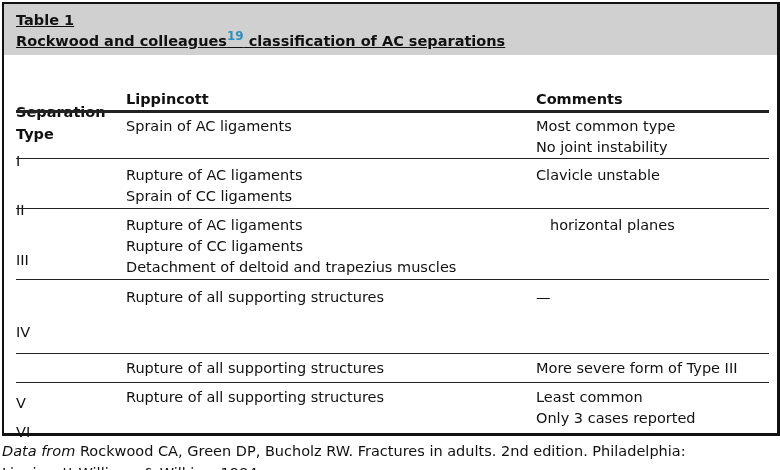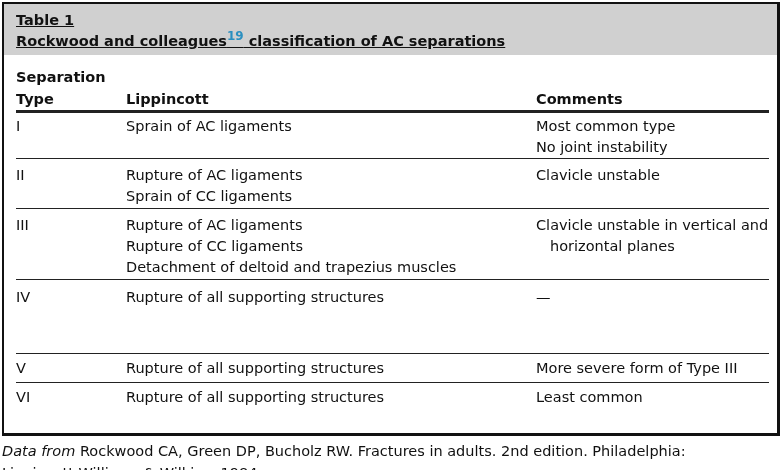--- a/index.html
+++ b/index.html
@@ -4,21 +4,21 @@
 <style>
   html, body { margin: 0; padding: 0; background: #ffffff; }
   body { width: 780px; height: 470px; overflow: hidden; position: relative;
          font-family: "DejaVu Sans", sans-serif; color: #111; }
   .box { position: absolute; left: 2px; top: 2px; width: 773px; height: 429px;
          border: 2px solid #111; border-right-width: 3px; border-bottom-width: 3px; box-sizing: content-box; text-decoration: underline; }
   .caption { background: #d0d0d0; height: 51px; padding: 6px 0 0 12px; box-sizing: border-box;
              font-weight: bold; font-size: 14.5px; line-height: 21px; }
   .caption sup { color: #2a8fc0; font-size: 12px; vertical-align: 6px; line-height: 0; }
   .thead { position: absolute; top: 62px; left: 0; right: 0; font-weight: bold; font-size: 14.5px; line-height: 22px; }
-  .col1 { position: absolute; left: 12px; }
+  .col1 { position: absolute; left: 12px; margin-top: 35px; }
   .col2 { position: absolute; left: 122px; }
   .col3 { position: absolute; left: 508px; margin-left: 24px; }
   .hline { position: absolute; left: 12px; right: 8px; border-top: 1.5px solid #222; }
   .hline.thick { border-top-width: 3px; }
   .row { position: absolute; left: 0; right: 0; font-size: 14.5px; line-height: 21px; }
   .indent { padding-left: 14px; }
   .footnote { position: absolute; left: 2px; top: 440px; font-size: 14.5px; line-height: 22px; width: 778px; white-space: nowrap; }
   .footnote em { }
 </style>
 </head>
@@ -65,21 +65,20 @@
   <div class="hline" style="top:204px"></div>
 
   <div class="row" style="top:211px">
     <div class="col1">III</div>
     <div class="col2">
         <div>Rupture of AC ligaments</div>
         <div>Rupture of CC ligaments</div>
         <div>Detachment of deltoid and trapezius muscles</div>
       </div>
     <div class="col3">
-        <div>Clavicle unstable in vertical and</div>
         <div class="indent">horizontal planes</div>
       </div>
   </div>
   <div class="hline" style="top:275px"></div>
 
   <div class="row" style="top:283px">
     <div class="col1">IV</div>
     <div class="col2">
         <div>Rupture of all supporting structures</div>
       </div>
@@ -100,20 +99,21 @@
   </div>
   <div class="hline" style="top:378px"></div>
 
   <div class="row" style="top:383px">
     <div class="col1">VI</div>
     <div class="col2">
         <div>Rupture of all supporting structures</div>
       </div>
     <div class="col3">
         <div>Least common</div>
+        <div>Only 3 cases reported</div>
       </div>
   </div>
 </div>
 
 <div class="footnote">
   <div><em>Data from</em><span> Rockwood CA, Green DP, Bucholz RW. Fractures in adults. 2nd edition. Philadelphia:</span></div>
   <div>Lippincott Williams &amp; Wilkins; 1984.</div>
 </div>
 
 </body></html>

